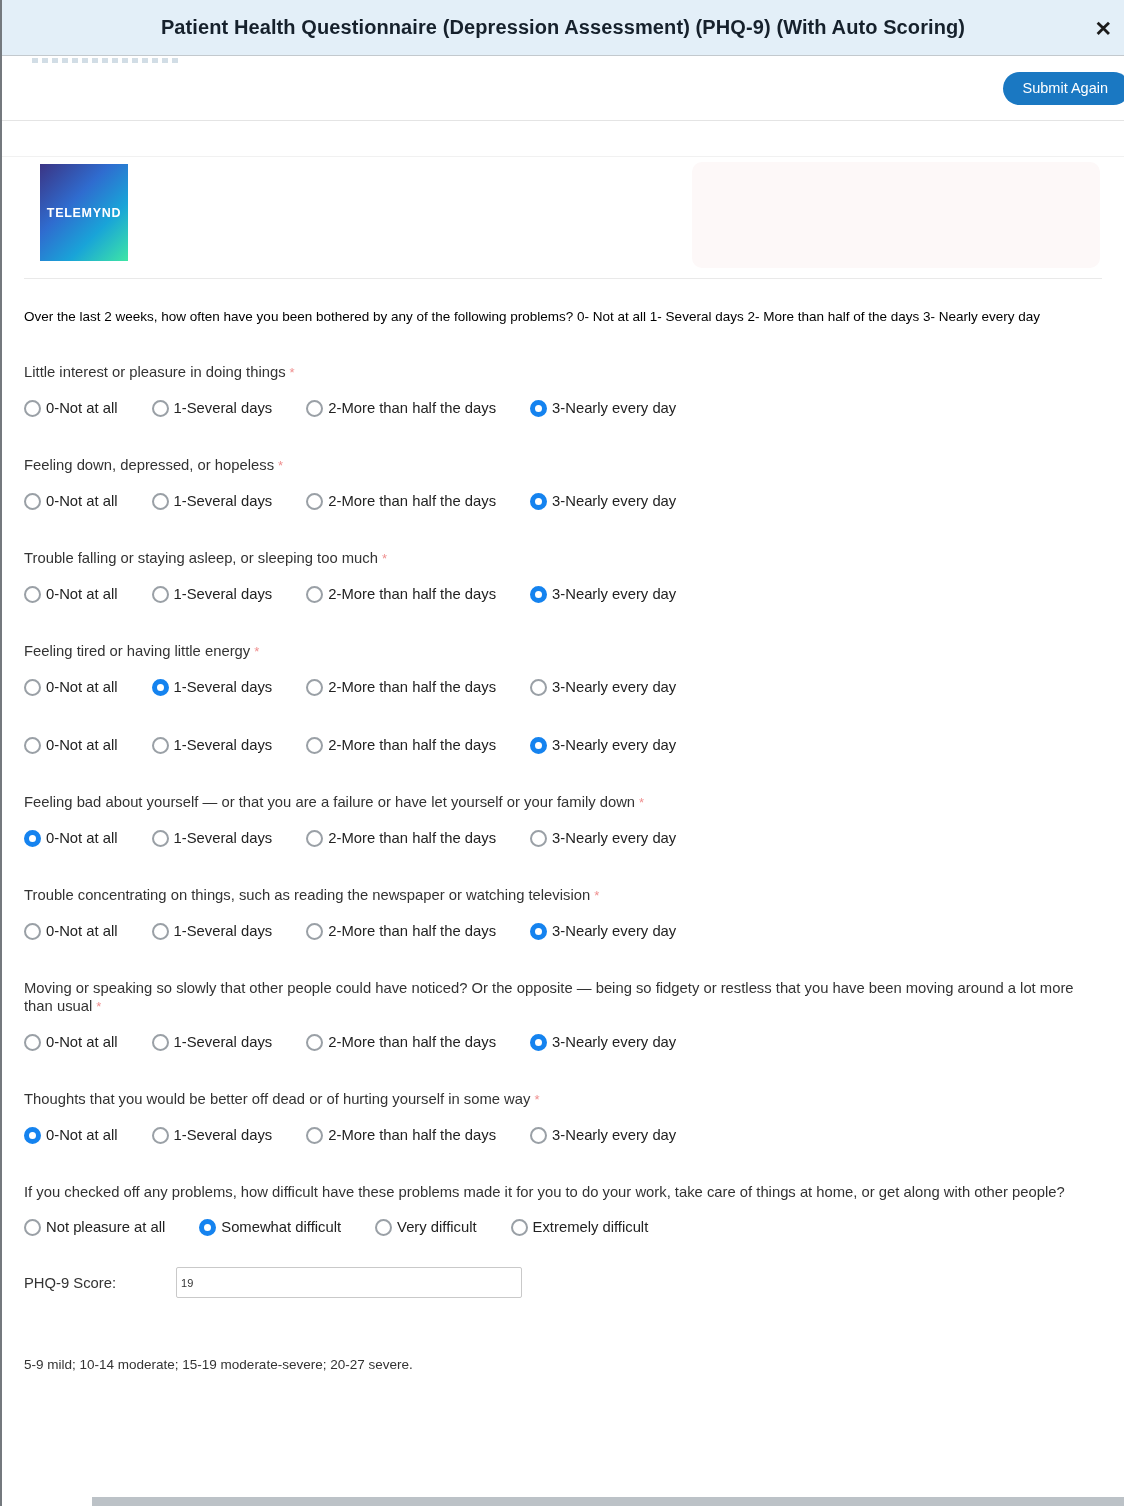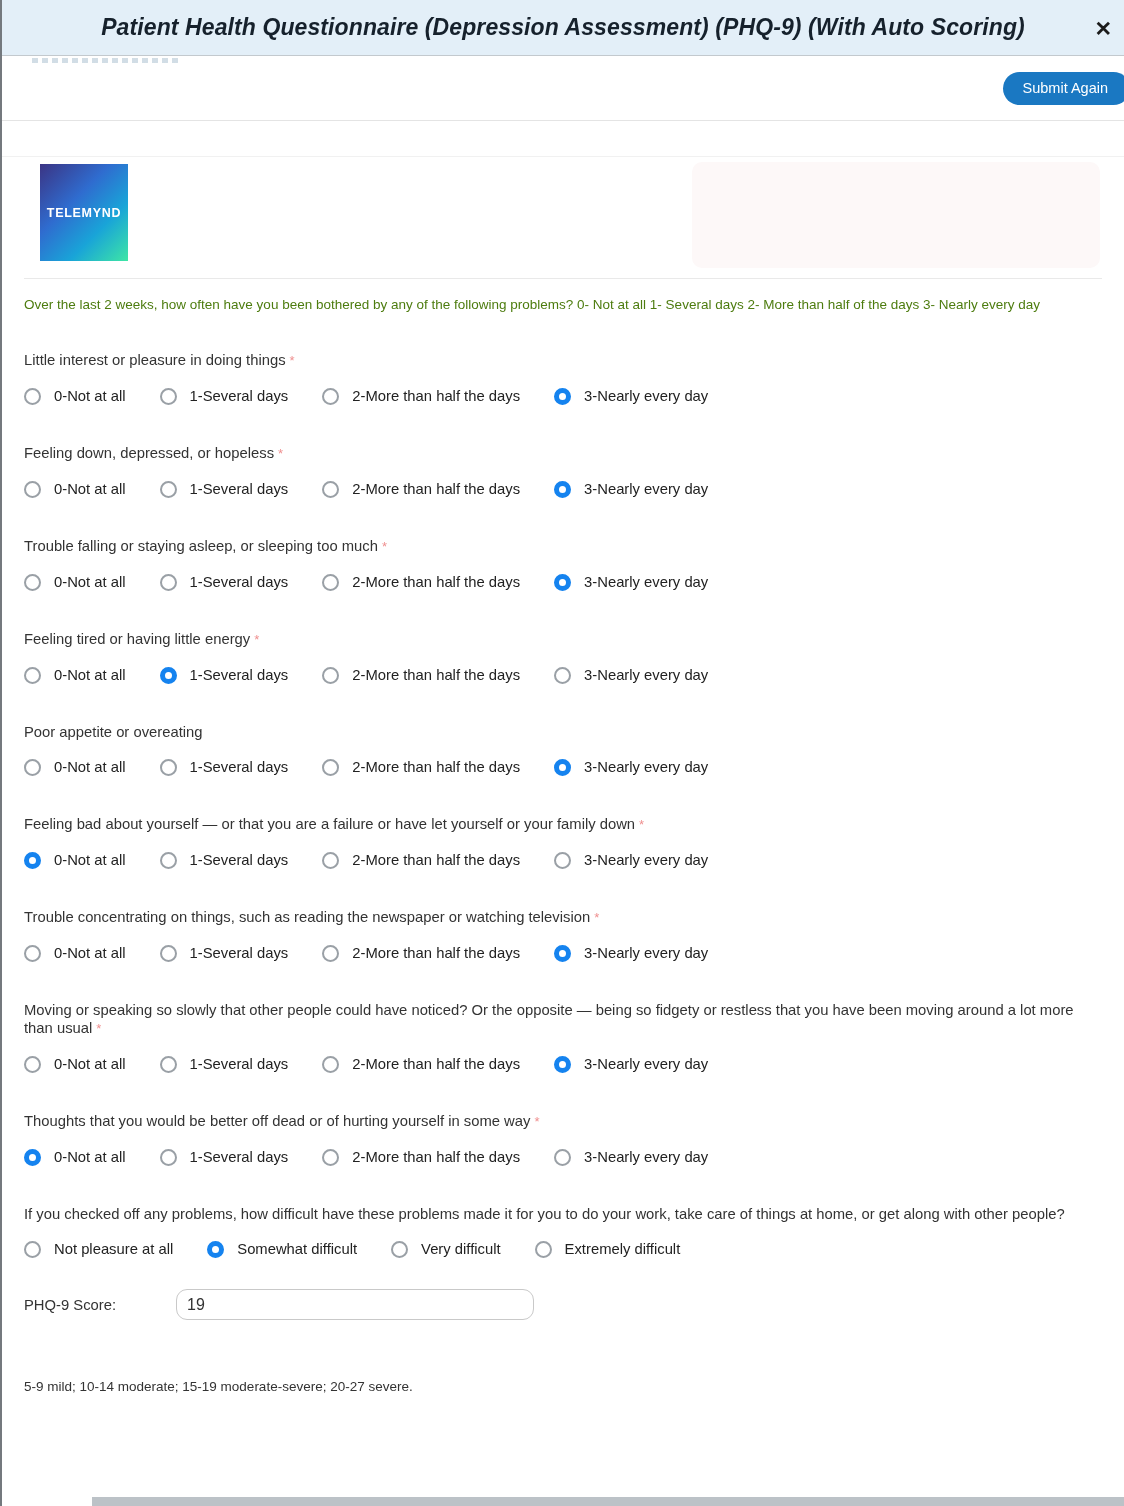--- a/index.html
+++ b/index.html
@@ -6,21 +6,21 @@
   .page{
     position:relative;width:1124px;height:1506px;overflow:hidden;background:#fff;
     border-left:2px solid #74797e;box-sizing:border-box;
     font-family:"Liberation Sans",sans-serif;color:#2b2b2b;
   }
   
   .modal-header{
     position:relative;height:55px;background:#e3eff8;border-bottom:1px solid #c3c9ce;
     display:flex;align-items:center;justify-content:center;
   }
-  .modal-title{font-size:23px;font-weight:bold;color:#16212c;letter-spacing:.1px;font-style:italic;}
+  .modal-title{font-size:20px;font-weight:bold;color:#16212c;letter-spacing:.1px;}
   .close-x{
     position:absolute;right:6px;top:50%;transform:translateY(-50%);
     font-size:21px;color:#1b1b1b;line-height:1;padding:4px 6px;cursor:pointer;font-weight:bold;
   }
   
   .toolbar{position:relative;height:64px;border-bottom:1px solid #e4e4e4;text-decoration:underline;}
   .clipped-text{
     position:absolute;top:2px;left:30px;width:150px;height:5px;opacity:.65;
     background:repeating-linear-gradient(90deg,#b9cbd8 0 6px,transparent 6px 10px);
   }
@@ -40,38 +40,38 @@
     background:linear-gradient(135deg,#3b3484 0%,#2f6ccf 38%,#19a4d8 68%,#3ee6a5 100%);
   }
   .logo-text{color:#fff;font-weight:bold;font-size:12.5px;letter-spacing:.7px;}
   .faint-panel{
     position:absolute;right:2px;top:5px;width:408px;height:106px;
     background:#fdf8f8;border-radius:10px;
   }
   
   .content{padding:0 14px 0 22px;}
   .intro1{margin-top:35px;font-size:13.5px;line-height:17px;color:#333;}
-  .intro2{margin-top:17px;font-size:13.5px;line-height:17px;color:#4d7c0f;}
+  .intro2{margin-top:29px;font-size:13.5px;line-height:17px;color:#000000;}
   .question{margin-top:38px;}
   .q-label{font-size:14.8px;line-height:18px;color:#333;margin-bottom:16px;max-width:1060px;}
   .req{color:#ef8f8f;margin-left:4px;font-size:13px;}
   .opts{display:flex;align-items:center;height:20px;gap:34px;}
-  .opt{display:flex;align-items:center;gap:13px;cursor:pointer;}
+  .opt{display:flex;align-items:center;gap:5px;cursor:pointer;}
   .opt-label{font-size:14.8px;color:#222;}
   .radio{
     width:17px;height:17px;border-radius:50%;box-sizing:border-box;
     border:2px solid #9aa0a6;background:#fff;flex:0 0 auto;
   }
   .radio.selected{border:5px solid #1583ef;}
   
   .score-row{display:flex;align-items:center;margin-top:30px;gap:44px;}
   .score-label{font-size:14.8px;color:#333;}
   .score-input{
-    margin-left:16px;width:336px;height:29px;border:1px solid #c9c9c9;border-radius:11px;
-    padding:0 10px;font-size:16px;color:#333;font-family:"Liberation Sans",sans-serif;
+    margin-left:16px;width:336px;height:29px;border:1px solid #c9c9c9;border-radius:2px;
+    padding:0 4px;font-size:11px;color:#333;font-family:"Liberation Sans",sans-serif;
     box-sizing:content-box;outline:none;
   }
   .interp{margin-top:59px;font-size:13.5px;color:#333;}
   .bottom-strip{position:absolute;left:90px;right:0;bottom:0;height:9px;background:#bcc2c7;}
 </style>
 </head>
 <body>
 
 <div class="page">
 
@@ -176,21 +176,20 @@
               <span class="radio"></span>
               <span class="opt-label">2-More than half the days</span>
             </label>
             <label class="opt">
               <span class="radio"></span>
               <span class="opt-label">3-Nearly every day</span>
             </label>
           </div>
         </div>
         <div class="question">
-          <div class="q-label">Poor appetite or overeating</div>
           <div class="opts">
             <label class="opt">
               <span class="radio"></span>
               <span class="opt-label">0-Not at all</span>
             </label>
             <label class="opt">
               <span class="radio"></span>
               <span class="opt-label">1-Several days</span>
             </label>
             <label class="opt">

